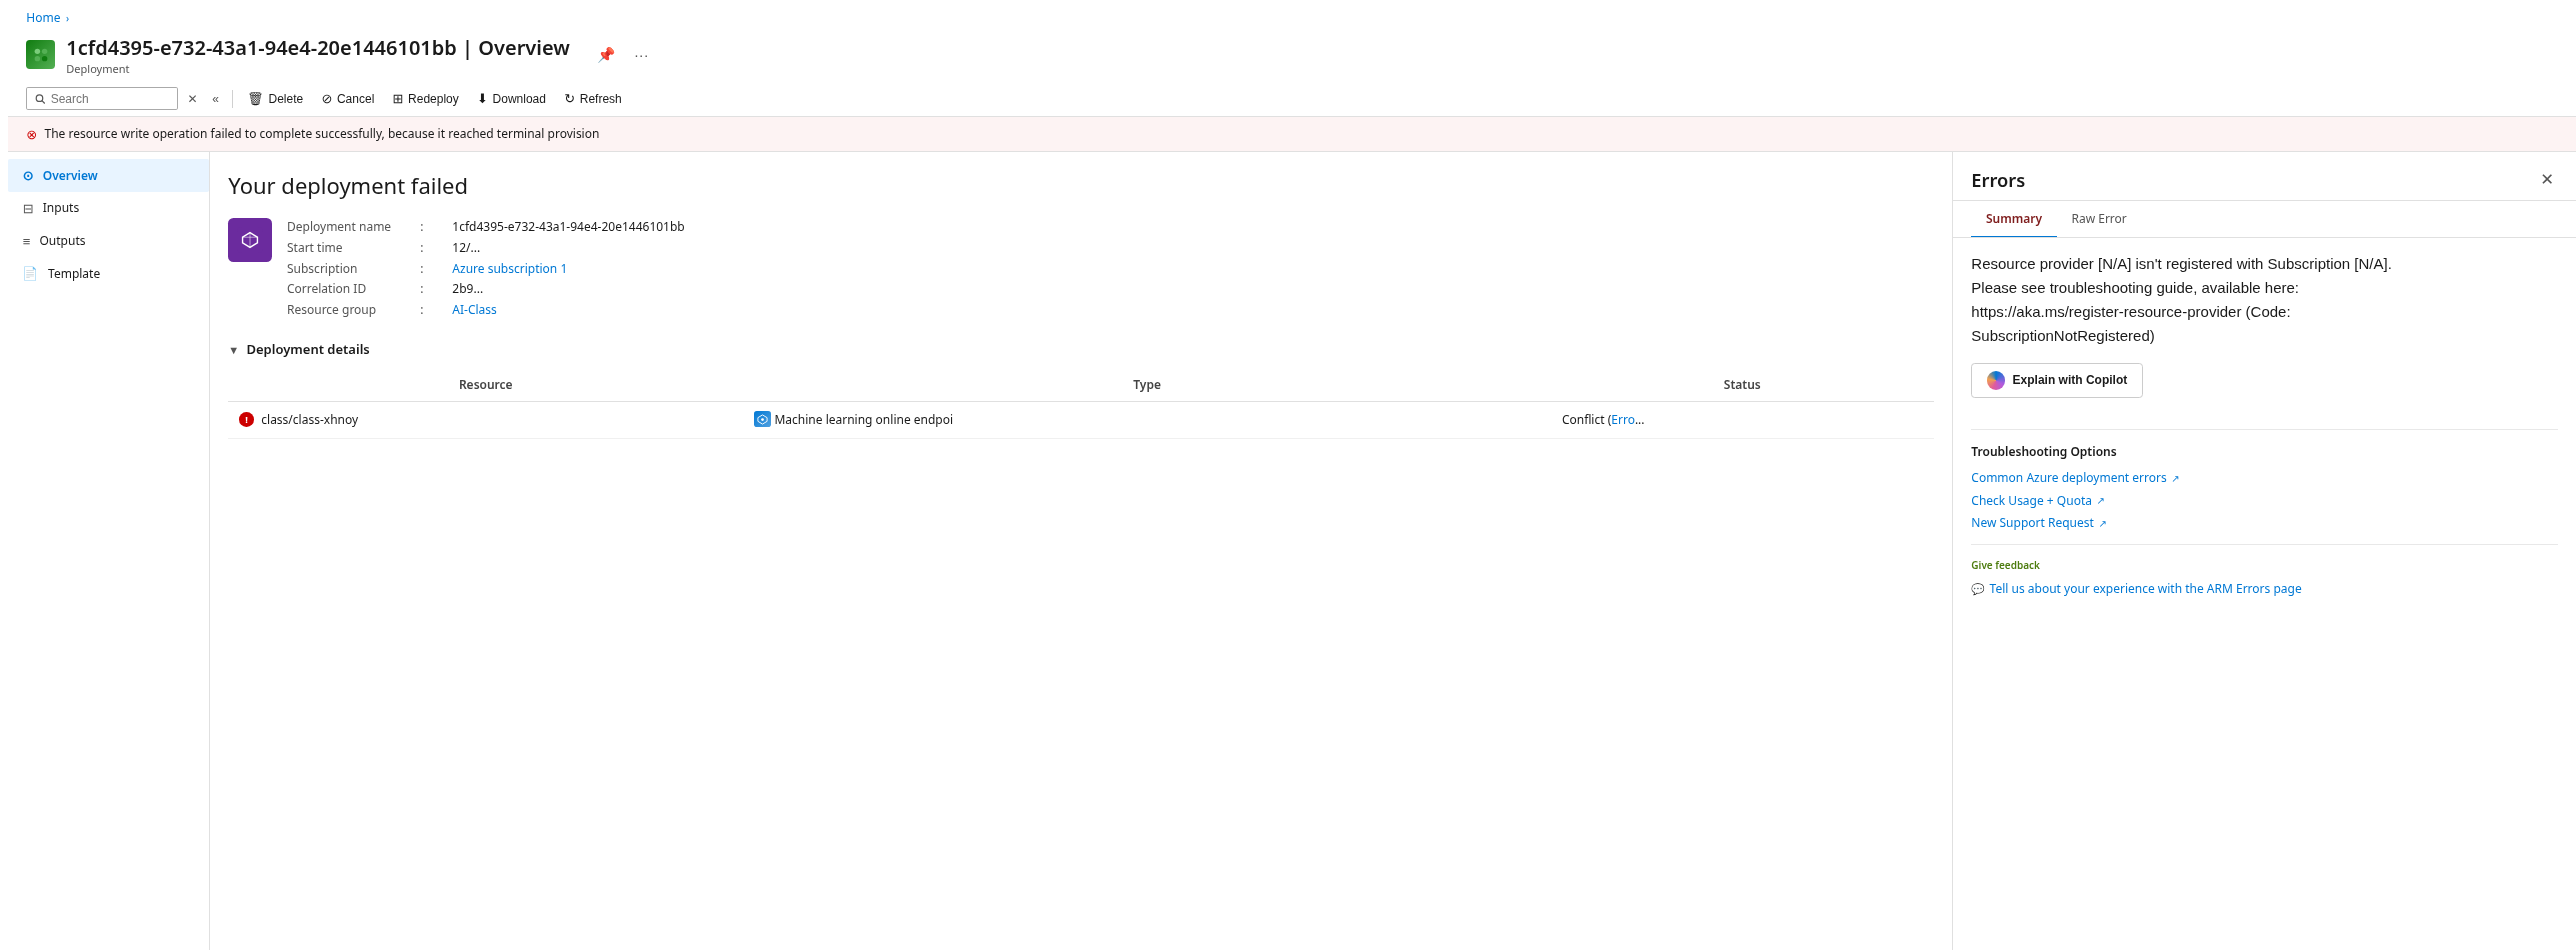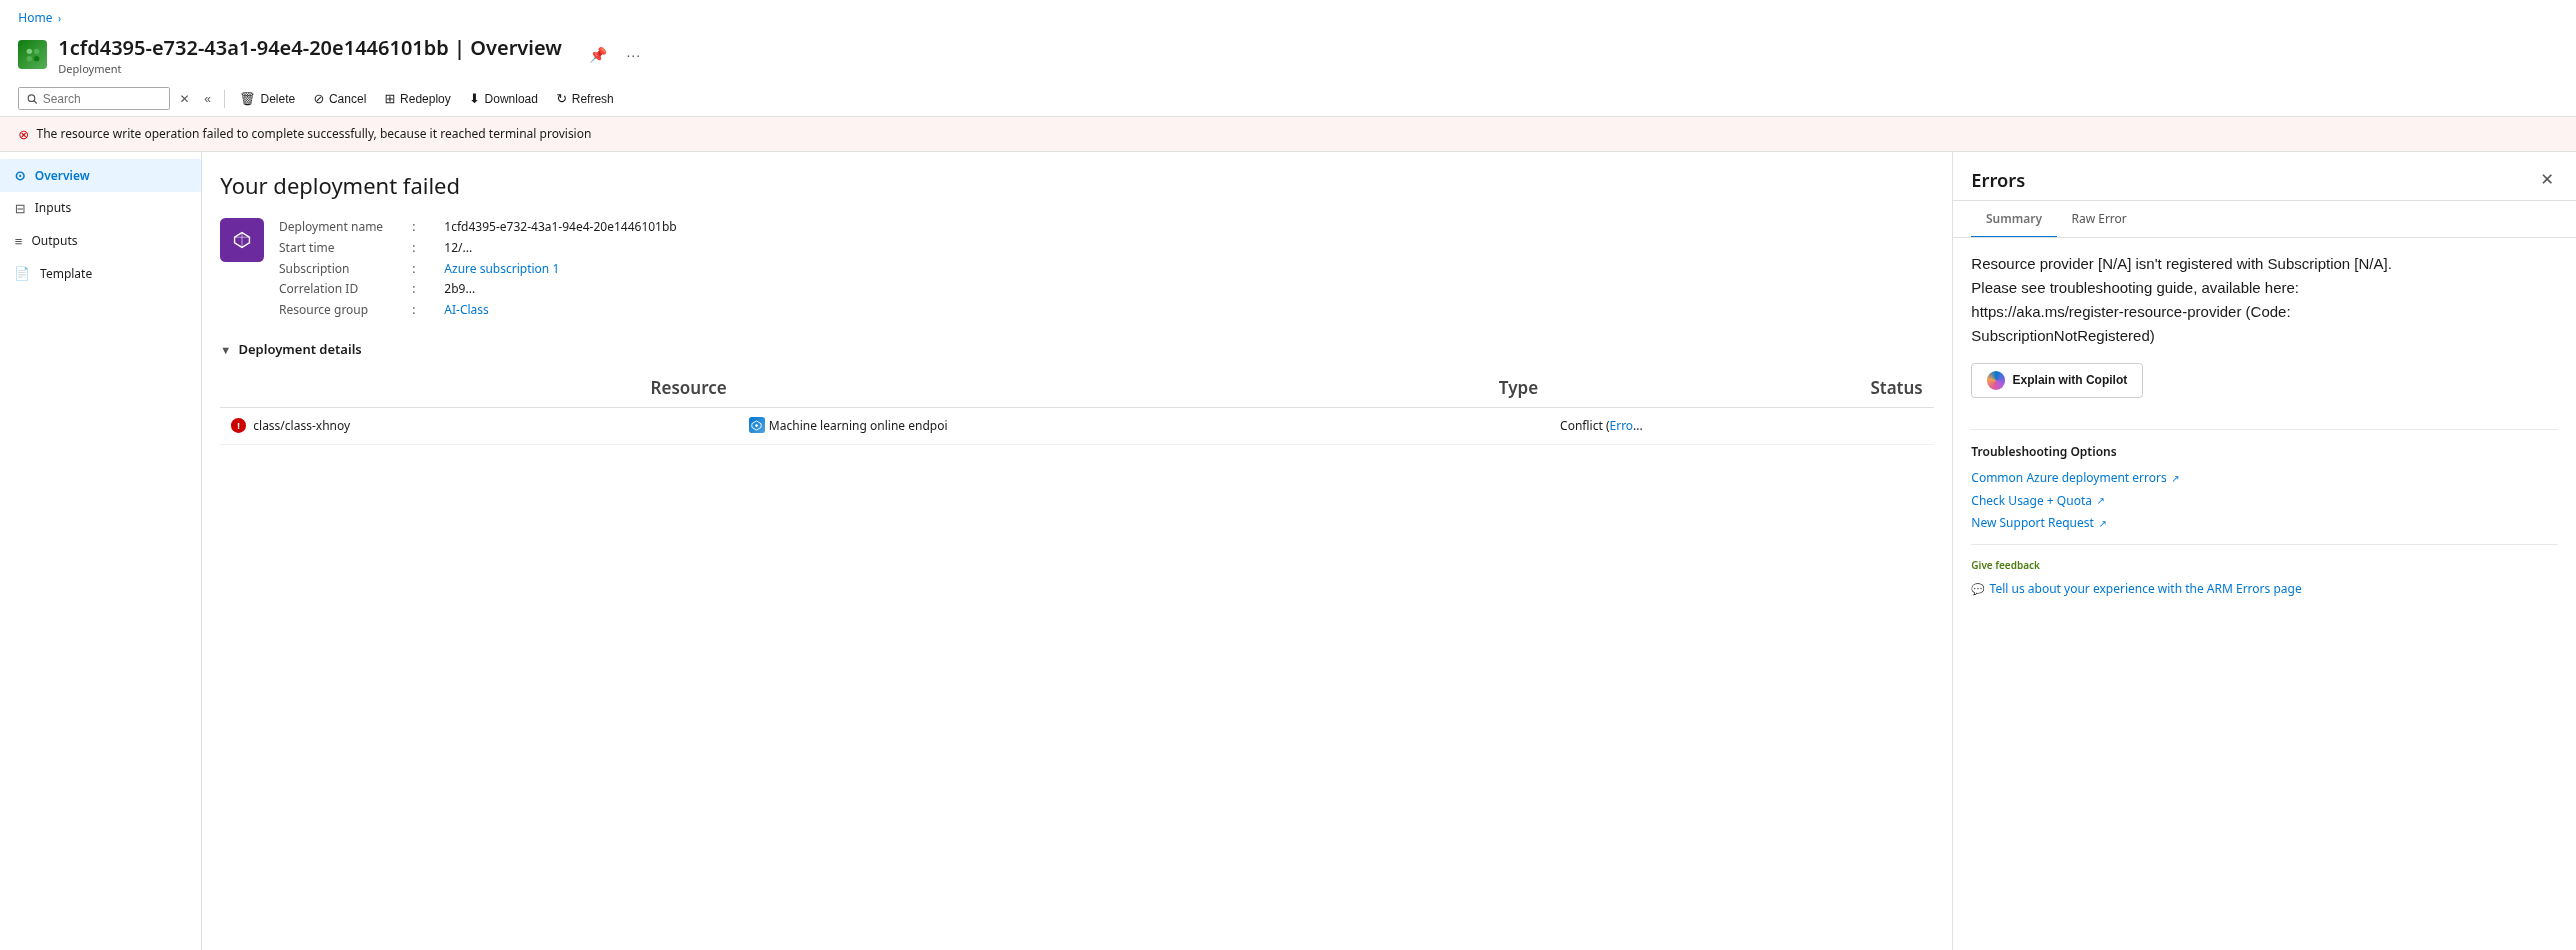--- a/index.html
+++ b/index.html
@@ -5,20 +5,21 @@
     * { box-sizing: border-box; margin: 0; padding: 0; }
     body { font-family: 'Segoe UI', system-ui, sans-serif; font-size: 13px; color: #1a1a1a; background: #f5f5f5; display: flex; height: 100vh; overflow: hidden; }
 
     
     .main-area {
       flex: 1;
       background: #fff;
       display: flex;
       flex-direction: column;
       overflow: hidden;
+      padding-left: 8px;
     }
 
     
     .breadcrumb-bar {
       padding: 9.2px 18.3px 3.7px 18.3px;
       display: flex;
       align-items: center;
       gap: 5.5px;
       font-size: 12px;
       color: #0078d4;
@@ -206,22 +207,22 @@
       color: #1a1a1a;
     }
     .chevron { font-size: 11px; color: #555; }
 
     
     .details-table {
       width: 100%;
       border-collapse: collapse;
     }
     .details-table th {
-      text-align: right;
-      font-size: 17px;
+      text-align: center;
+      font-size: 12px;
       font-weight: 600;
       color: #444;
       padding: 7.3px 11px;
       border-bottom: 0.9px solid #e0e0e0;
     }
     .details-table td {
       padding: 9.2px 11px;
       font-size: 12px;
       border-bottom: 0.9px solid #f0f0f0;
       vertical-align: middle;
@@ -292,21 +293,21 @@
     }
     .panel-tab {
       padding: 9.2px 14.7px;
       cursor: pointer;
       font-size: 12px;
       color: #555;
       border-bottom: 1.8px solid transparent;
       margin-bottom: -0.9px;
     }
     .panel-tab.active {
-      color: #737373;
+      color: #7f1d1d;
       font-weight: 600;
       border-bottom-color: #0078d4;
     }
 
     
     .panel-content {
       padding: 14.7px 18.3px;
       overflow-y: auto;
       flex: 1;
     }

